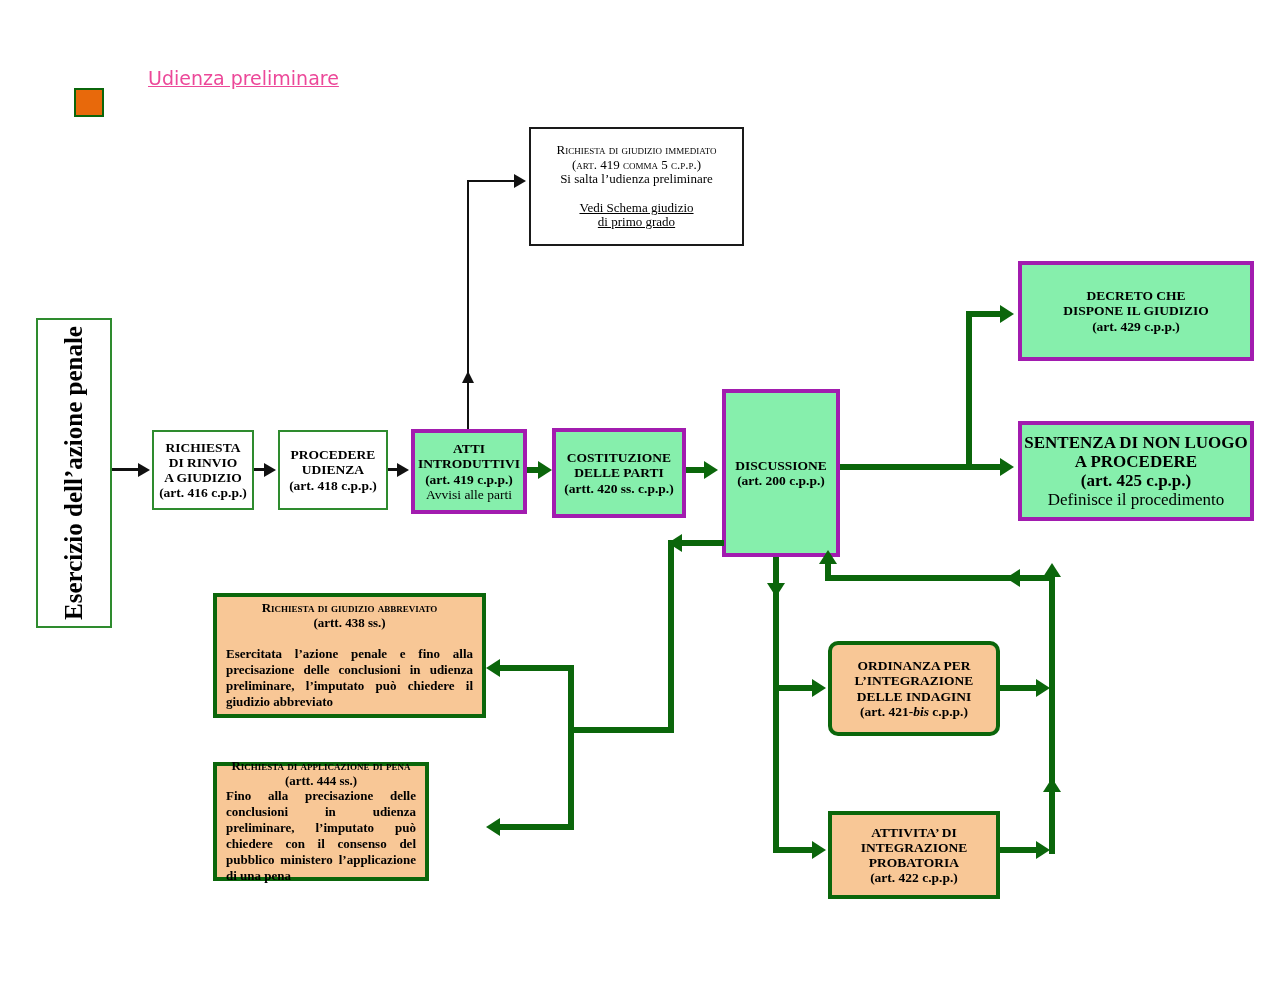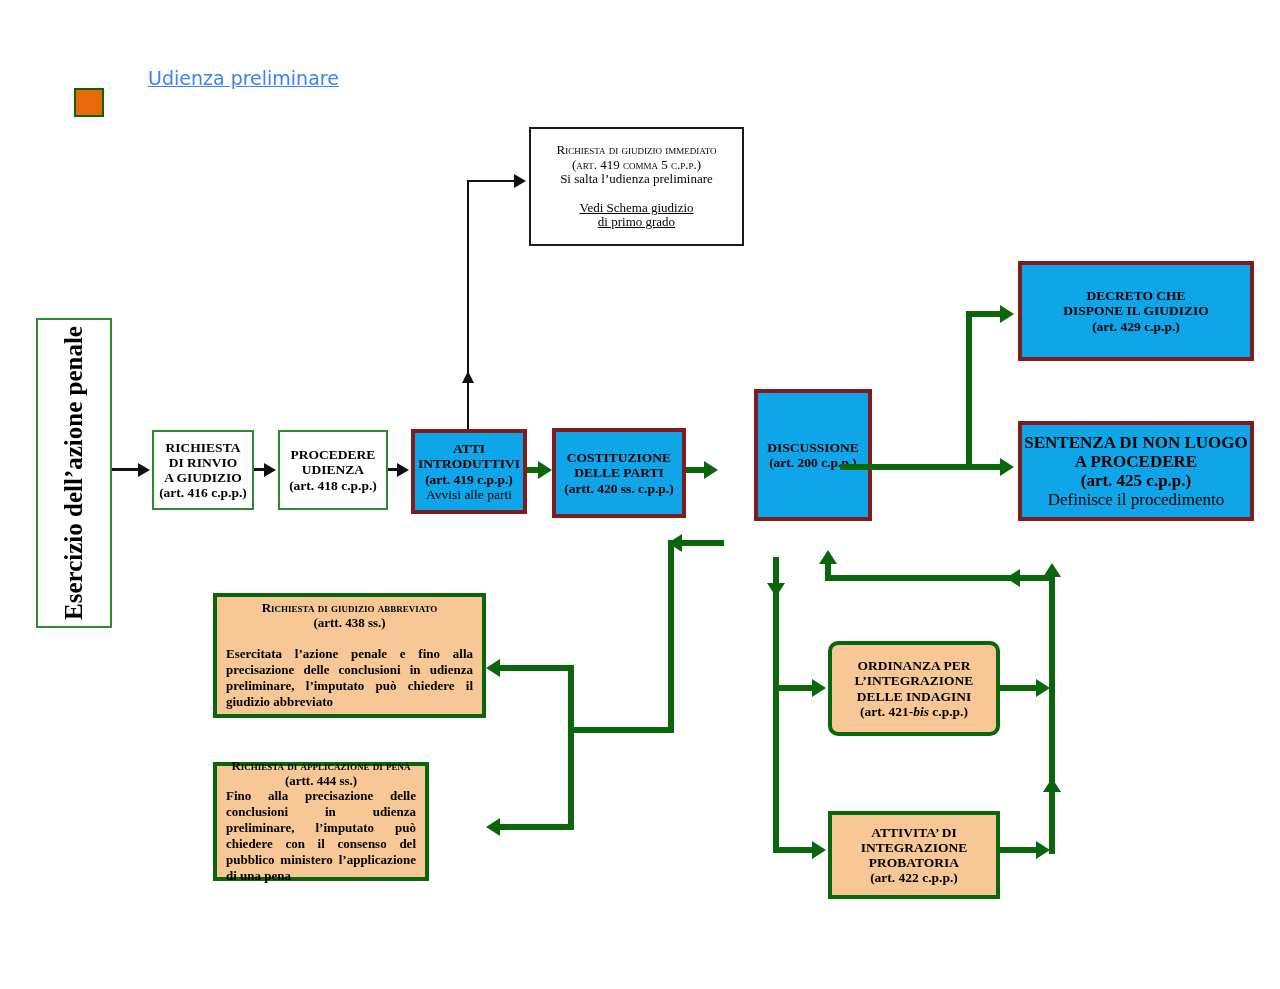--- a/index.html
+++ b/index.html
@@ -5,21 +5,21 @@
   html,body{margin:0;padding:0;background:#ffffff;}
   body{width:1280px;height:989px;font-family:"Liberation Serif",serif;}
   #stage{position:relative;width:1280px;height:989px;overflow:hidden;background:#fff;}
 
   
   .box{position:absolute;box-sizing:border-box;display:flex;flex-direction:column;
        align-items:center;justify-content:center;text-align:center;color:#000;}
   .box .ln{display:block;line-height:1.12;}
 
   
-  .v-orange{background:#0ea5e9;border:4px solid #7f1d1d;}
+  .v-orange{background:#86efac;border:4px solid #a21caf;}
   .v-peach {background:#F8C796;border:4px solid #0B660B;}
   .v-white {background:#ffffff;border:2px solid #2E8B2E;}
   .v-plain {background:#ffffff;border:2px solid #1a1a1a;}
 
   .bold{font-weight:bold;}
   .reg{font-weight:normal;}
   .sc{font-variant:small-caps;}
   .ital{font-style:italic;}
   .ul{text-decoration:underline;}
 
@@ -37,21 +37,21 @@
   .ar-r{border-top:9px solid transparent;border-bottom:9px solid transparent;border-left:14px solid #0B660B;}
   .ar-l{border-top:9px solid transparent;border-bottom:9px solid transparent;border-right:14px solid #0B660B;}
   .ar-u{border-left:9px solid transparent;border-right:9px solid transparent;border-bottom:14px solid #0B660B;}
   .ar-d{border-left:9px solid transparent;border-right:9px solid transparent;border-top:14px solid #0B660B;}
   .ar-bk-r{border-top:7px solid transparent;border-bottom:7px solid transparent;border-left:12px solid #111;}
   .ar-bk-u{border-left:6px solid transparent;border-right:6px solid transparent;border-bottom:12px solid #111;}
 
   
   #legend-swatch{position:absolute;left:74px;top:88px;width:30px;height:29px;
       background:#E8690B;border:2px solid #0B660B;box-sizing:border-box;}
-  #legend-text{position:absolute;left:148px;top:66px;width:420px;color:#3b82f6;
+  #legend-text{position:absolute;left:148px;top:66px;width:420px;color:#ec4899;
       font-family:"DejaVu Sans",sans-serif;font-size:19px;line-height:1.35;}
   #legend-text .l1{text-decoration:underline;display:block;}
   #legend-text .l2{display:block;}
 </style>
 </head>
 <body>
 
 <div id="stage">
 
   <div id="legend-swatch"></div>
@@ -82,21 +82,21 @@
     <span class="ln bold">(art. 419 c.p.p.)</span>
     <span class="ln reg">Avvisi alle parti</span>
   </div>
 
   <div class="box v-orange" style="left:552px;top:428px;width:134px;height:90px;font-size:13.5px;">
     <span class="ln bold">COSTITUZIONE</span>
     <span class="ln bold">DELLE PARTI</span>
     <span class="ln bold">(artt. 420 ss. c.p.p.)</span>
   </div>
 
-  <div class="box v-orange" style="left:722px;top:389px;width:118px;height:132px;font-size:13.5px;margin-left:32px;">
+  <div class="box v-orange" style="left:722px;top:389px;width:118px;height:168px;font-size:13.5px;">
     <span class="ln bold">DISCUSSIONE</span>
     <span class="ln bold">(art. 200 c.p.p.)</span>
   </div>
 
   <div class="box v-plain" style="left:529px;top:127px;width:215px;height:119px;font-size:13px;padding:6px 0;">
     <span class="ln sc">Richiesta di giudizio immediato</span>
     <span class="ln sc">(art. 419 comma 5 c.p.p.)</span>
     <span class="ln reg">Si salta l’udienza preliminare</span>
     <span class="ln reg" style="height:14px;"></span>
     <span class="ln reg ul">Vedi Schema giudizio</span>

